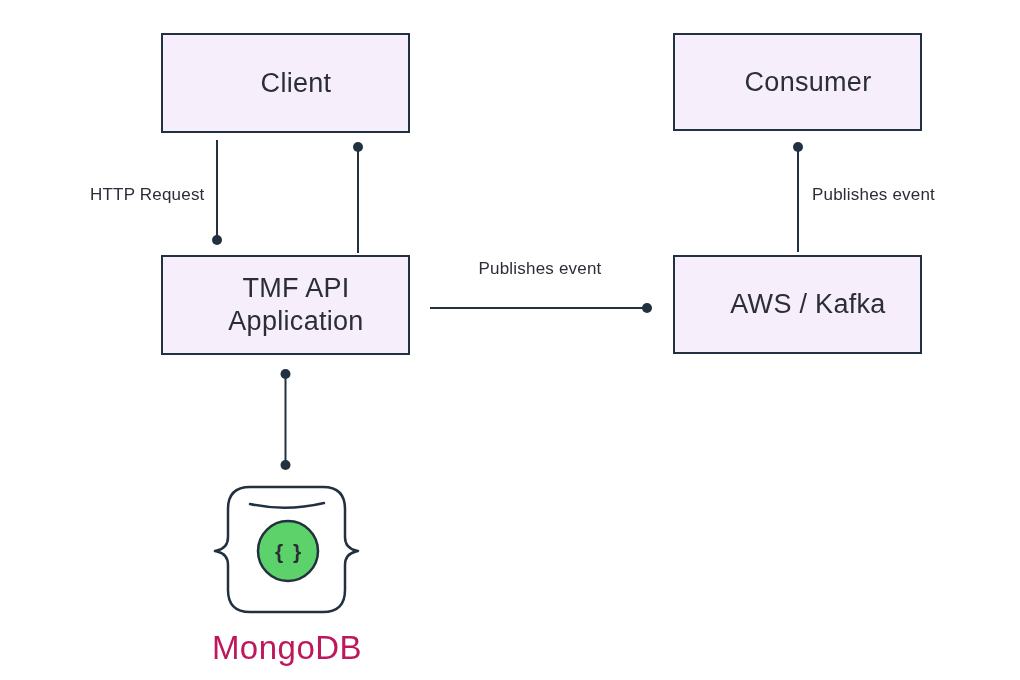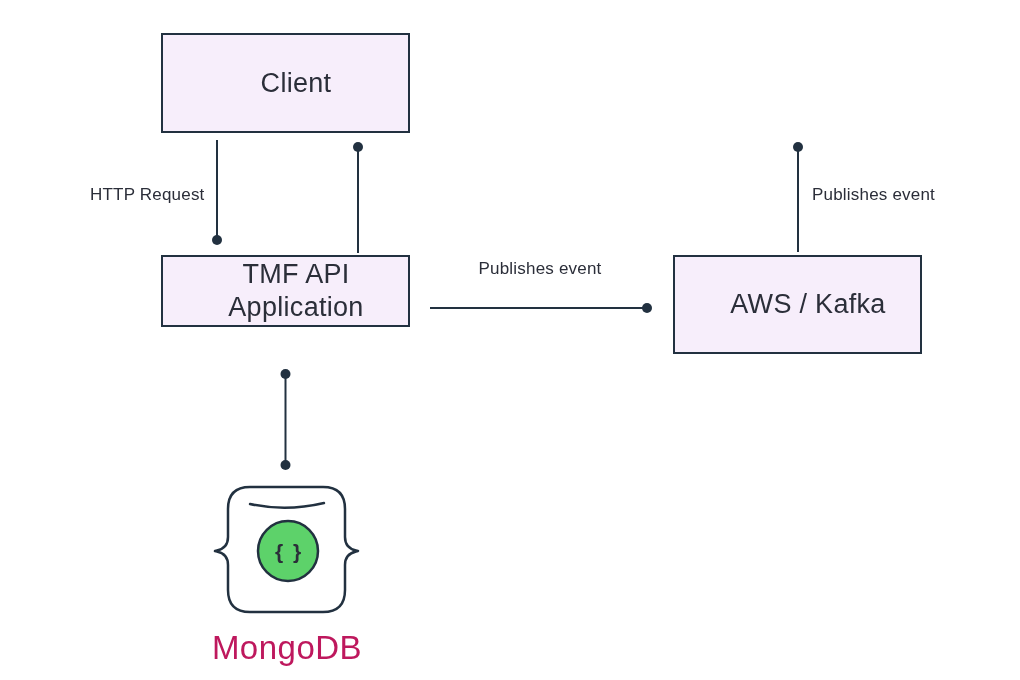--- a/index.html
+++ b/index.html
@@ -30,21 +30,21 @@
     align-items: center;
     justify-content: center;
     text-align: center;
     font-size: 27px;
     letter-spacing: 0.3px;
     color: var(--text);
     padding-left: 21px;
   }
   .node-client   { left: 161px; top: 33px;  width: 249px; height: 100px; }
   .node-consumer { left: 673px; top: 33px;  width: 249px; height: 98px; }
-  .node-tmf      { left: 161px; top: 255px; width: 249px; height: 72px; }
+  .node-tmf      { left: 161px; top: 255px; width: 249px; height: 100px; }
   .node-aws      { left: 673px; top: 255px; width: 249px; height: 99px; text-align: right; }
   .node-tmf .node-label { max-width: 180px; line-height: 33px; }
 
   .edges-layer {
     position: absolute;
     left: 0; top: 0;
     width: 1020px; height: 680px;
     pointer-events: none;
   }
   .edge { stroke: var(--line); stroke-width: 2; fill: none; }
@@ -89,20 +89,23 @@
 </style>
 </head>
 <body>
 
 <div class="canvas">
 
   <div class="node node-client">
     <span class="node-label">Client</span>
   </div>
 
+  <div class="node node-consumer">
+    <span class="node-label">Consumer</span>
+  </div>
 
   <div class="node node-tmf">
     <span class="node-label">TMF API Application</span>
   </div>
 
   <div class="node node-aws">
     <span class="node-label">AWS / Kafka</span>
   </div>
 
   <svg class="edges-layer" viewBox="0 0 1020 680" xmlns="http://www.w3.org/2000/svg">

